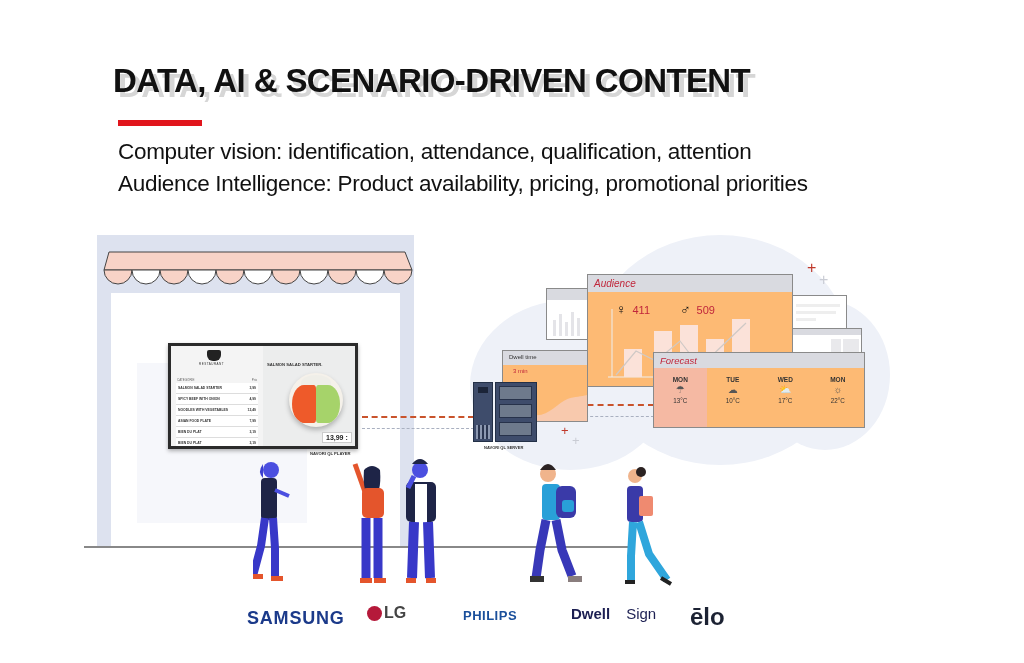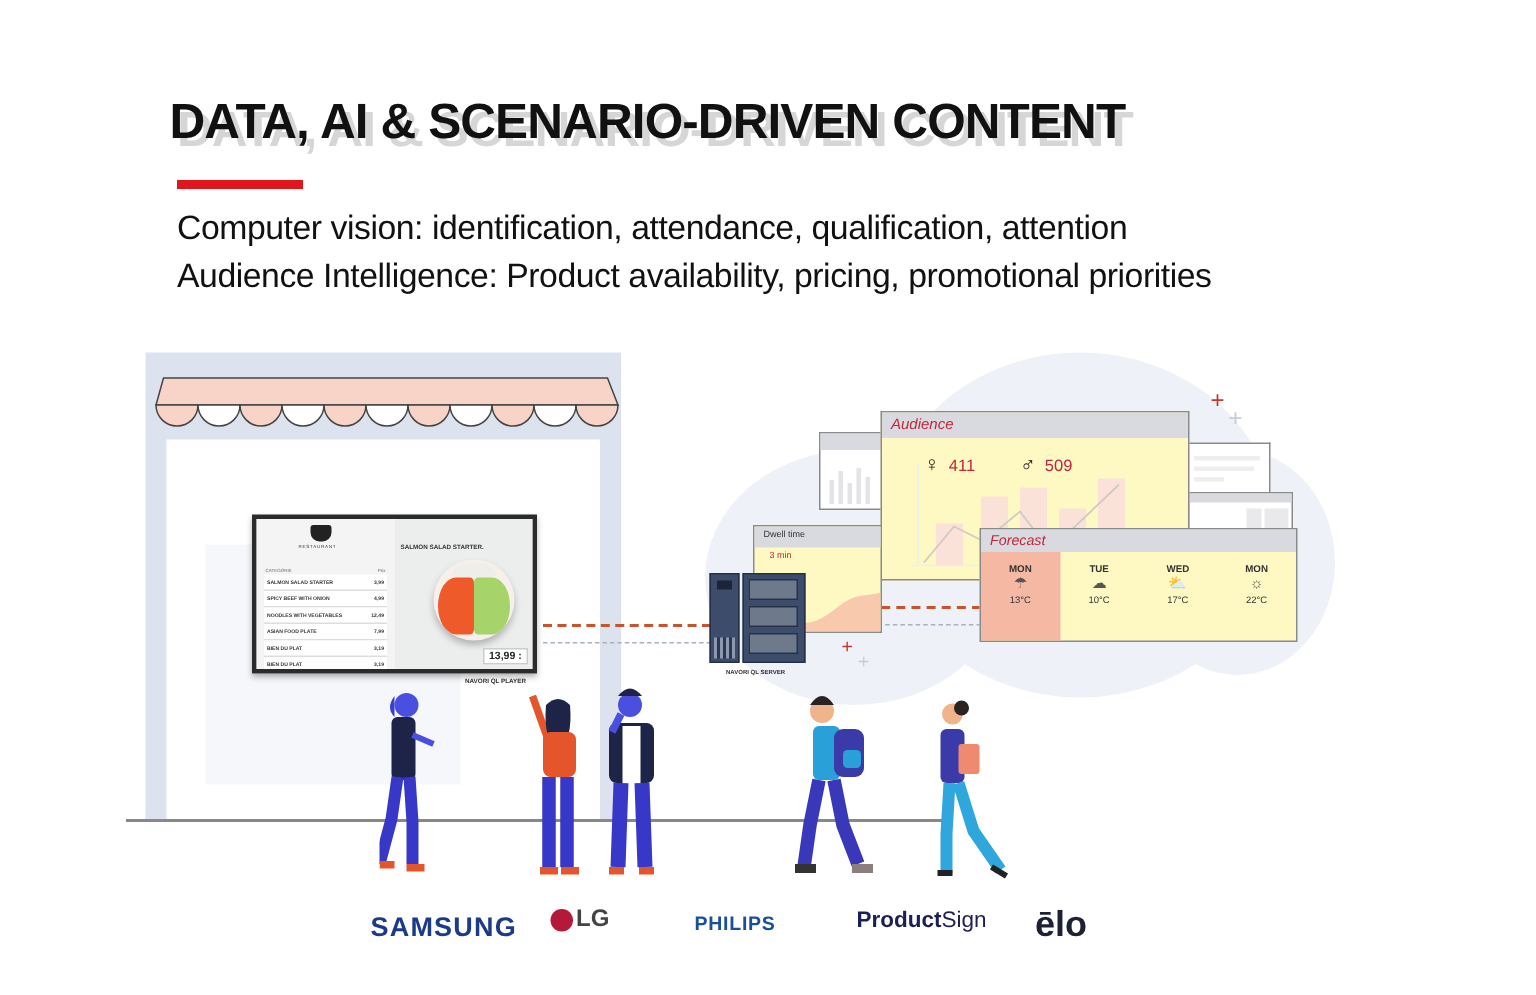--- a/index.html
+++ b/index.html
@@ -43,21 +43,21 @@
   .bowl .salmon { position: absolute; left: 3px; top: 12px; width: 24px; height: 38px; border-radius: 50% 10% 10% 50%; background: #ee5a2a; }
   .bowl .cucumber { position: absolute; left: 27px; top: 12px; width: 24px; height: 38px; border-radius: 10% 50% 50% 10%; background: #a6d36a; }
   .price-tag { position: absolute; left: 151px; top: 86px; background: #fff; border: 1px solid #ccc; font-size: 7px; font-weight: 700; padding: 1px 3px; color: #222; }
   .player-label { position: absolute; left: 310px; top: 451px; font-size: 4.2px; font-weight: 700; color: #333; white-space: nowrap; }
 
   .ground { position: absolute; left: 84px; top: 546px; width: 548px; height: 2px; background: #888; }
 
   
   .cloud { position: absolute; border-radius: 50%; background: #eef1f8; }
 
-  .panel { position: absolute; background: #fef9c3; border: 1px solid #8a8a8a; }
+  .panel { position: absolute; background: #fdba74; border: 1px solid #8a8a8a; }
   .panel-hdr { height: 14px; background: #d9dae0; font-size: 10px; padding: 1px 6px; }
   .audience { left: 587px; top: 274px; width: 206px; height: 113px; }
   .audience .panel-hdr { height: 17px; font-style: italic; color: #c0263b; font-size: 10px; padding-top: 3px; }
   .aud-stats { position: absolute; left: 28px; top: 26px; display: flex; gap: 30px; font-size: 11px; color: #c0263b; }
   .aud-stats .sym { color: #111; font-size: 14px; font-weight: 700; margin-right: 6px; }
 
   .dwell { left: 502px; top: 350px; width: 86px; height: 72px; }
   .dwell .panel-hdr { font-size: 6px; color: #333; padding-top: 3px; height: 14px; }
   .dwell-val { position: absolute; left: 10px; top: 17px; font-size: 6px; color: #c0263b; }
   .dwell-area { position: absolute; left: 0; bottom: 0; width: 100%; height: 30px; }
@@ -91,21 +91,21 @@
   
   .person { position: absolute; }
 
   .logos { position: absolute; top: 603px; left: 0; width: 1024px; height: 24px; }
   .brand { position: absolute; top: 0; font-weight: 700; white-space: nowrap; }
   .samsung { left: 247px; top: 5px; font-size: 18px; color: #1b3a8a; letter-spacing: 0.8px; }
   .lg { left: 367px; top: 1px; font-size: 16px; color: #444; display: flex; align-items: center; gap: 2px; }
   .lg .dot { width: 15px; height: 15px; border-radius: 50%; background: #b5193a; display: inline-block; }
   .philips { left: 463px; top: 5px; font-size: 13px; color: #1a4f9b; letter-spacing: 0.5px; }
   .brightsign { left: 571px; top: 2px; font-size: 15px; color: #1c1f52; }
-  .brightsign span { font-weight: 400; }
+  .brightsign span { font-weight: 400; padding-left: 16px; }
   .elo { left: 690px; top: 0px; font-size: 24px; color: #1c2233; }
 </style>
 </head>
 <body>
 
 <div class="title-wrap">
   <div class="title-shadow">DATA, AI &amp; SCENARIO-DRIVEN CONTENT</div>
   <div class="title">DATA, AI &amp; SCENARIO-DRIVEN CONTENT</div>
 </div>
 <div class="accent-bar"></div>
@@ -339,15 +339,15 @@
   <path d="M10,116 l10,0 M46,112 l10,6" stroke="#222" stroke-width="4"></path>
 </svg>
 
 <div class="logos">
   <div class="brand samsung">SAMSUNG</div>
   <div class="brand lg">
       <span class="dot"></span>
       <span>LG</span>
     </div>
   <div class="brand philips">PHILIPS</div>
-  <div class="brand brightsign"><b>Product</b><span>Sign</span></div>
+  <div class="brand brightsign"><b>Dwell</b><span>Sign</span></div>
   <div class="brand elo">ēlo</div>
 </div>
 
 </body></html>

